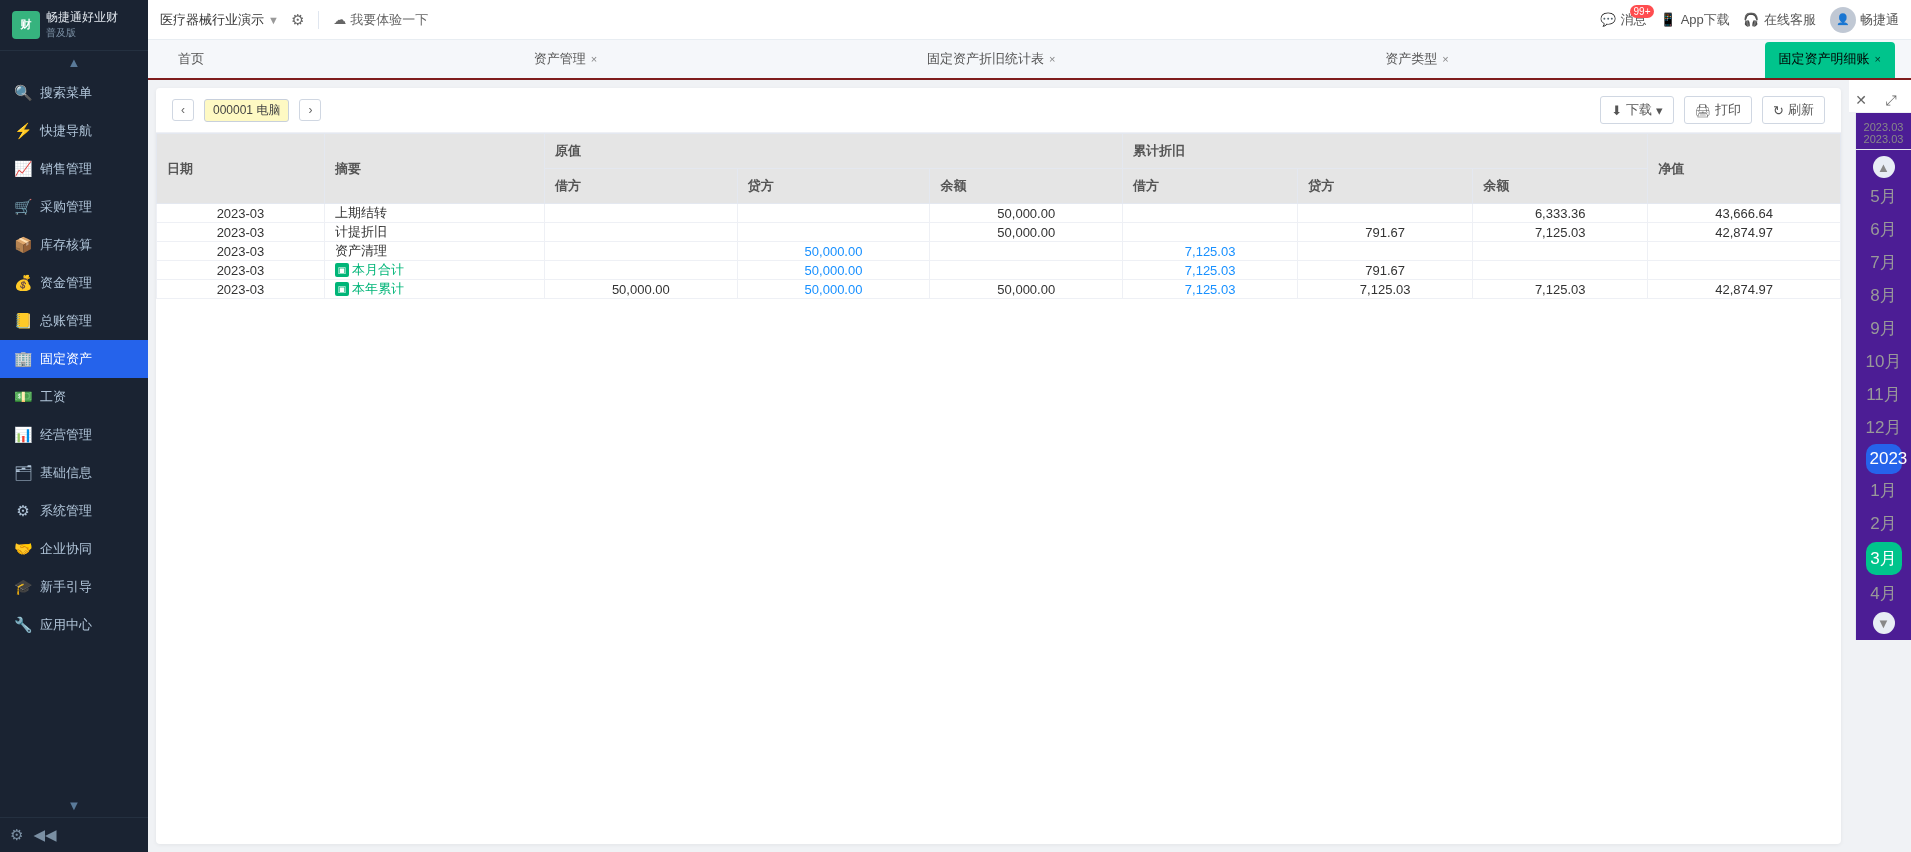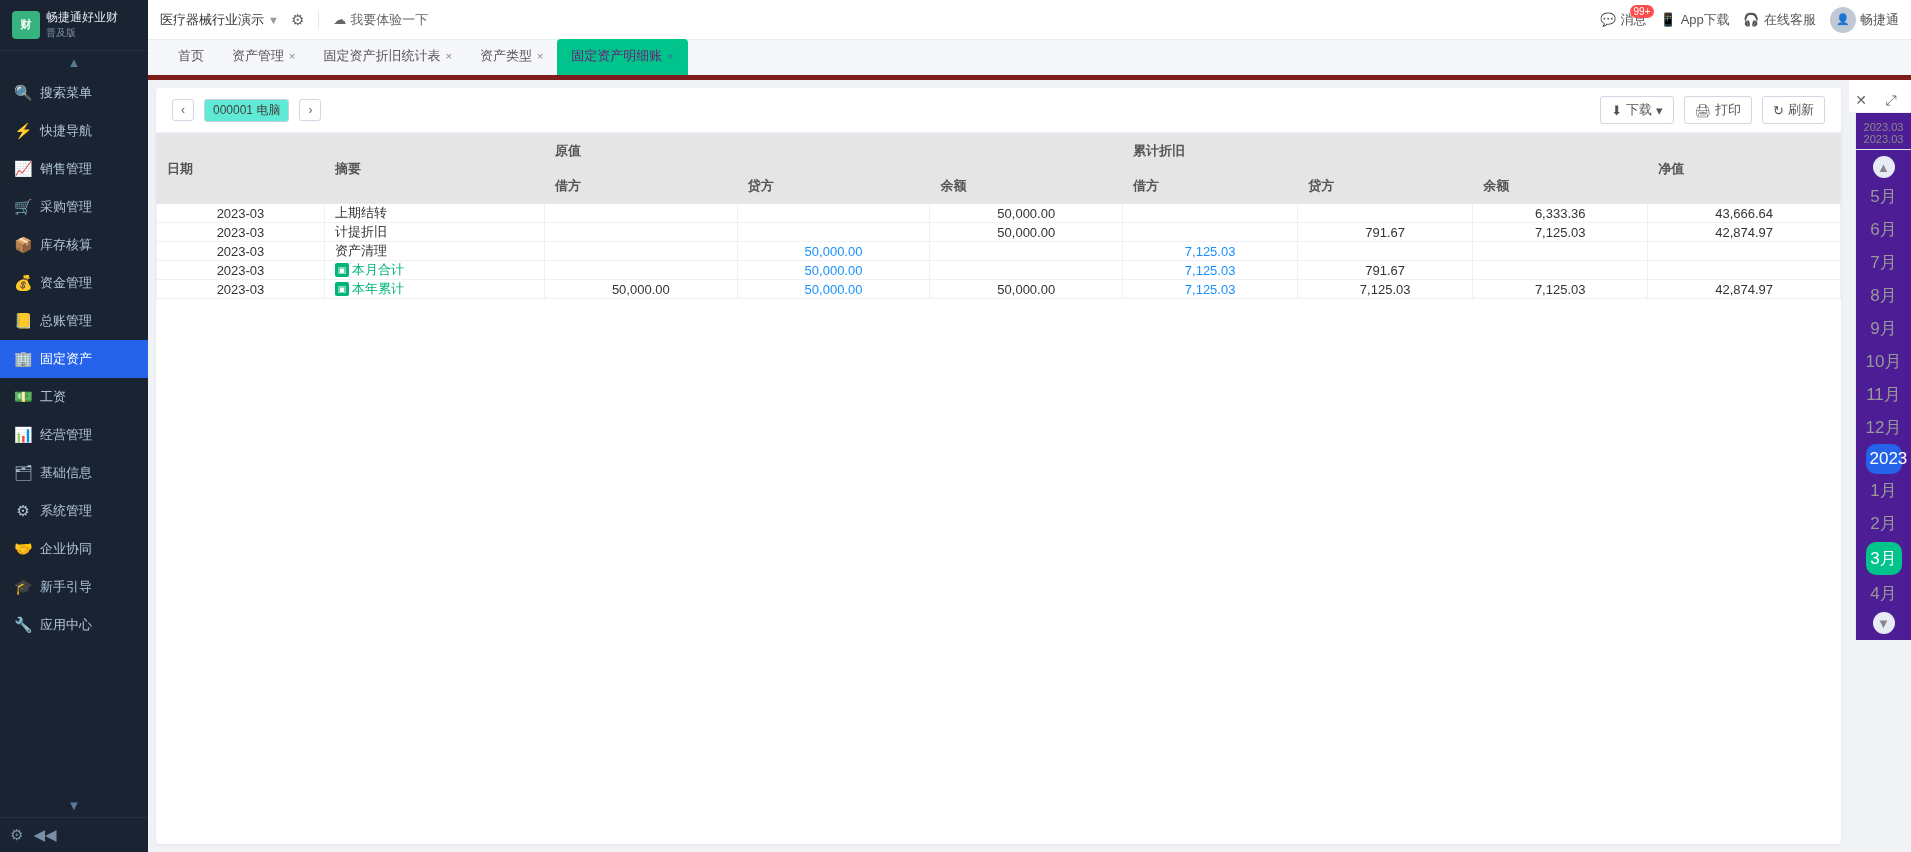--- a/index.html
+++ b/index.html
@@ -108,39 +108,39 @@
       color: #fff; font-size: 11px;
     }
 
     
     .tabs-bar {
       height: 40px;
       background: #f5f7fa;
       display: flex;
       align-items: flex-end;
       padding: 0 16px;
-      border-bottom: 5px solid #7f1d1d;
+      border-bottom: 2px solid #7f1d1d;
       flex-shrink: 0;
       gap: 0;
+      justify-content: space-between;
     }
     .tab {
       display: flex; align-items: center; gap: 5px;
       padding: 8px 14px;
       font-size: 13px;
       cursor: pointer;
       color: #555;
       border-bottom: 2px solid transparent;
       white-space: nowrap;
     }
     .tab.active {
       background: #00c48c;
-      color: #701a75;
+      color: #000000;
       border-radius: 4px 4px 0 0;
       border-bottom: 2px solid #00c48c;
-      font-family: Liberation Serif, serif;
     }
     .tab-close { font-size: 11px; opacity: 0.7; }
 
     
     .content-area {
       flex: 1;
       display: flex;
       overflow: hidden;
     }
 
@@ -168,21 +168,21 @@
     .panel-nav-btn {
       width: 22px; height: 22px; border: 1px solid #d0d7e2;
       border-radius: 3px; display: flex; align-items: center; justify-content: center;
       cursor: pointer; color: #666; font-size: 12px; background: #fff;
     }
     .panel-code-badge {
       border: 1px solid #c8d0dc;
       border-radius: 3px;
       padding: 2px 8px;
       font-size: 12px; color: #444;
-      background: #5eead4;
+      background: #fef9c3;
     }
     .toolbar-right {
       margin-left: auto;
       display: flex; align-items: center; gap: 10px;
     }
     .toolbar-btn {
       display: flex; align-items: center; gap: 4px;
       padding: 4px 10px;
       border: 1px solid #d0d7e2;
       border-radius: 3px;

